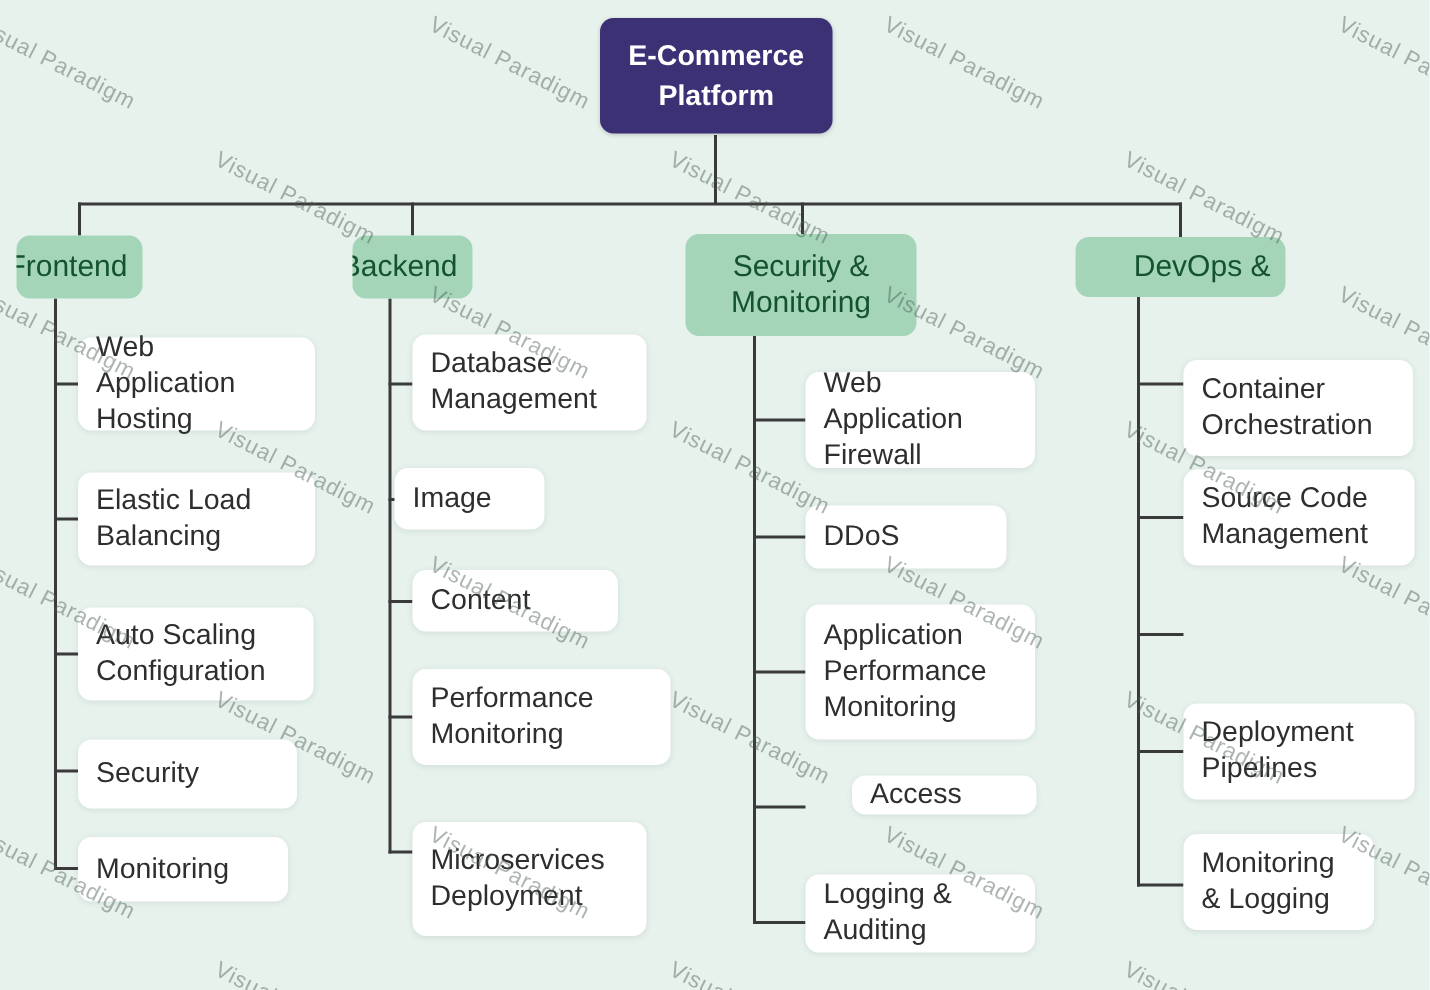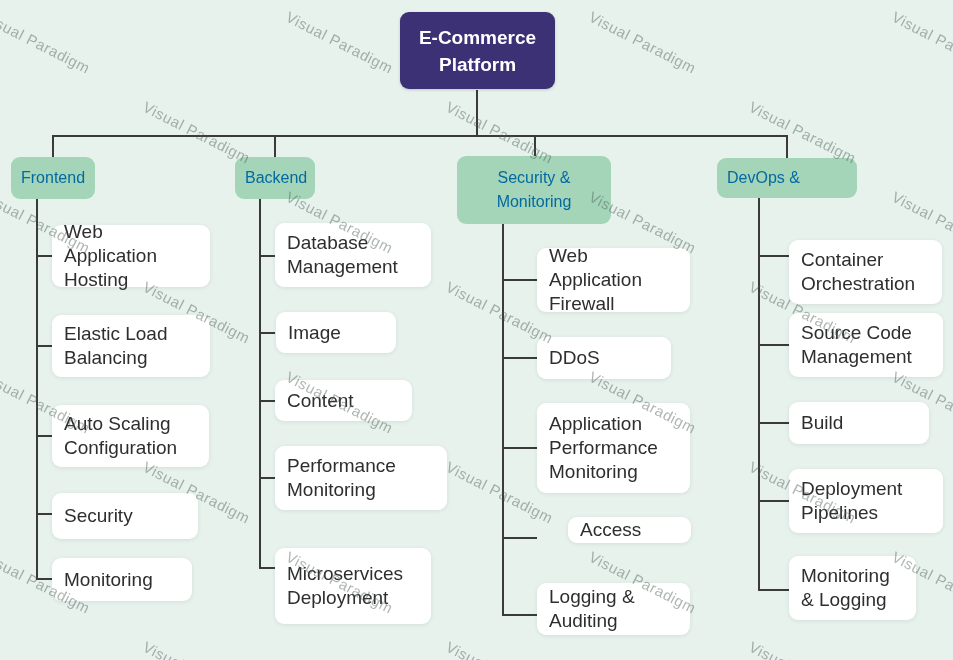--- a/index.html
+++ b/index.html
@@ -7,29 +7,29 @@
     --c-connector:#3a3a3a; --c-text:#2e2e2e; --c-roottext:#ffffff;
   }
   html,body{margin:0;padding:0;}
   body{font-family:"Liberation Sans","DejaVu Sans",sans-serif;background:#fff;}
   #stage{
     position:relative;width:953px;height:660px;overflow:hidden;
     background:var(--c-bg);
   }
   .node{
     position:absolute;box-sizing:border-box;display:flex;align-items:center;
-    justify-content:flex-start;border-radius:9px;
+    justify-content:flex-end;border-radius:9px;
   }
   .root-node{
     background:var(--c-root);color:var(--c-roottext);font-weight:bold;
     font-size:19px;line-height:27px;text-align:center;padding:0 14px;
     box-shadow:0 1px 3px rgba(0,0,0,0.18);z-index:2;
   }
   .branch-node{
-    background:var(--c-branch);color:#0369a1;font-size:16px;line-height:24px;
+    background:var(--c-branch);color:#14532d;font-size:20px;line-height:24px;
     padding:1px 10px;overflow:hidden;z-index:2;
   }
   .branch-node .lbl{white-space:nowrap;}
   .branch-node.multiline .lbl{white-space:normal;text-align:center;}
   .child-node{
     background:var(--c-child);color:var(--c-text);font-size:19px;line-height:24px;
     justify-content:flex-start;text-align:left;padding:0 12px;
     box-shadow:0 1px 4px rgba(40,60,50,0.10);z-index:2;
   }
   .line{position:absolute;background:var(--c-connector);z-index:1;}
@@ -73,21 +73,21 @@
   <div class="node child-node" style="left:52px;top:493px;width:146px;height:46px">
     <span class="lbl">Security</span>
   </div>
   <div class="node child-node" style="left:52px;top:558px;width:140px;height:43px">
     <span class="lbl">Monitoring</span>
   </div>
 
   <div class="node child-node" style="left:275px;top:223px;width:156px;height:64px">
     <span class="lbl">Database Management</span>
   </div>
-  <div class="node child-node" style="left:276px;top:312px;width:120px;height:41px">
+  <div class="node child-node" style="left:263px;top:312px;width:100px;height:41px">
     <span class="lbl">Image</span>
   </div>
   <div class="node child-node" style="left:275px;top:380px;width:137px;height:41px">
     <span class="lbl">Content</span>
   </div>
   <div class="node child-node" style="left:275px;top:446px;width:172px;height:64px">
     <span class="lbl">Performance Monitoring</span>
   </div>
   <div class="node child-node" style="left:275px;top:548px;width:156px;height:76px">
     <span class="lbl">Microservices Deployment</span>
@@ -107,23 +107,20 @@
   </div>
   <div class="node child-node" style="left:537px;top:583px;width:153px;height:52px">
     <span class="lbl">Logging &amp; Auditing</span>
   </div>
 
   <div class="node child-node" style="left:789px;top:240px;width:153px;height:64px">
     <span class="lbl">Container Orchestration</span>
   </div>
   <div class="node child-node" style="left:789px;top:313px;width:154px;height:64px">
     <span class="lbl">Source Code Management</span>
-  </div>
-  <div class="node child-node" style="left:789px;top:402px;width:140px;height:42px">
-    <span class="lbl">Build</span>
   </div>
   <div class="node child-node" style="left:789px;top:469px;width:154px;height:64px">
     <span class="lbl">Deployment Pipelines</span>
   </div>
   <div class="node child-node" style="left:789px;top:556px;width:127px;height:64px">
     <span class="lbl">Monitoring &amp; Logging</span>
   </div>
 
 <div class="line" style="left: 476px; top: 90px; width: 2px; height: 46px;"></div>
     <div class="line" style="left: 52px; top: 135px; width: 736px; height: 2px;"></div>

